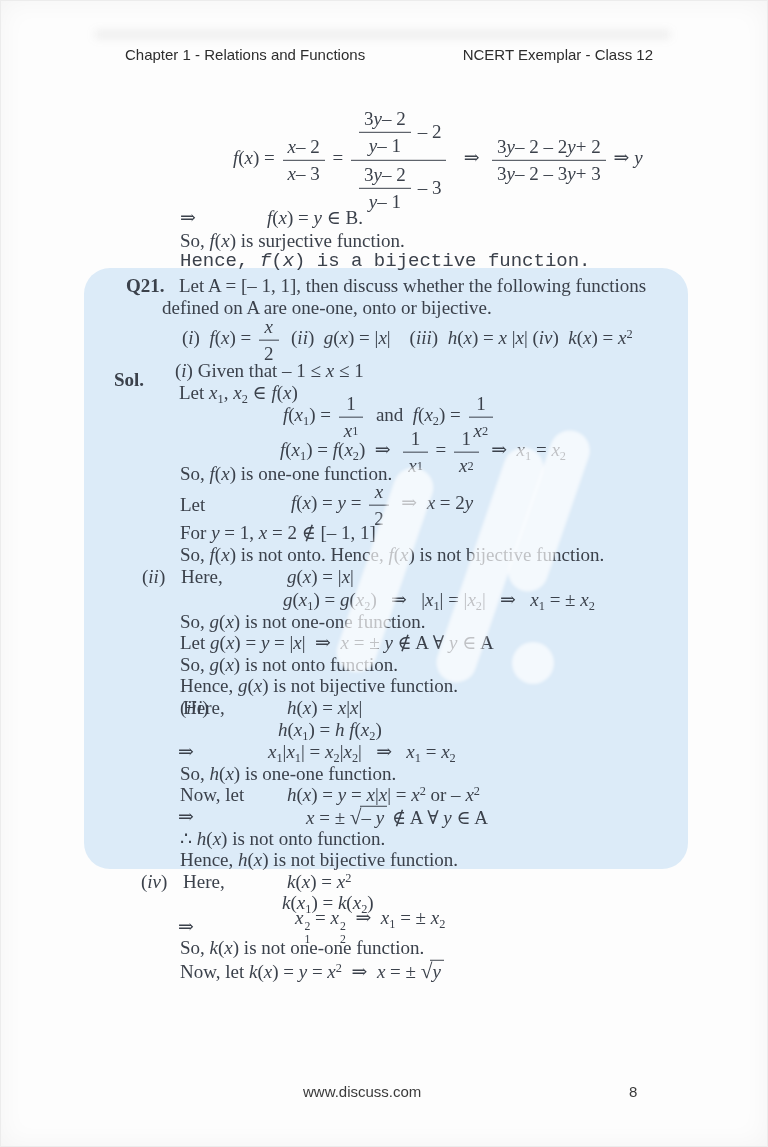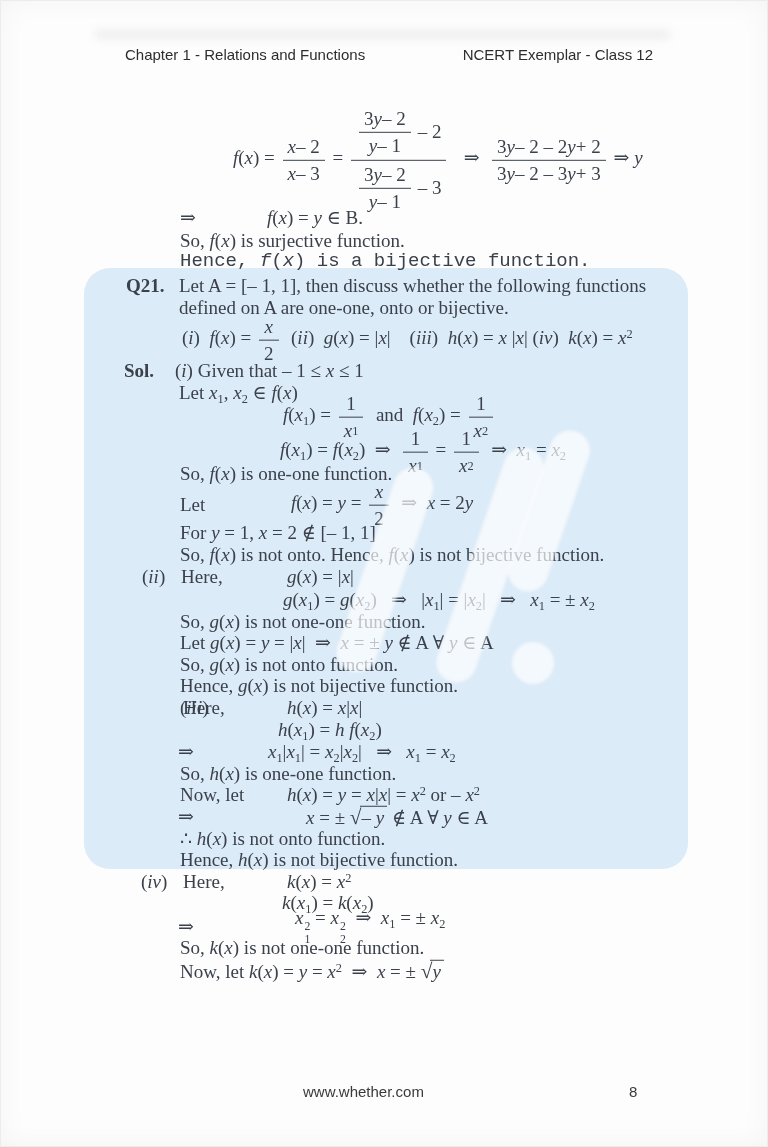--- a/index.html
+++ b/index.html
@@ -96,32 +96,32 @@
         <span class="seg" style="left: 180px;">So, <i>f</i>(<i>x</i>) is surjective function.</span>
       </div>
       <div class="line" style="top: 262px;">
         <span class="seg" style="left: 180px; font-family: Liberation Mono, monospace;">Hence, <i>f</i>(<i>x</i>) is a bijective function.</span>
       </div>
       <div class="line" style="top: 286px;">
         <span class="seg" style="left: 126px;"><b>Q21.</b></span>
         <span class="seg" style="left: 179px;">Let A = [– 1, 1], then discuss whether the following functions</span>
       </div>
       <div class="line" style="top: 308px;">
-        <span class="seg" style="left: 179px;">defined on A are one-one, onto or bijective.</span>
+        <span class="seg" style="left: 162px;">defined on A are one-one, onto or bijective.</span>
       </div>
       <div class="line" style="top: 340px;">
         <span class="seg" style="left: 182px;">(<i>i</i>)&nbsp; <i>f</i>(<i>x</i>) = <span class="fr">
             <span class="n">
               <i>x</i>
             </span>
             <span class="d">2</span>
           </span>&nbsp; (<i>ii</i>)&nbsp; <i>g</i>(<i>x</i>) = |<i>x</i>|&nbsp;&nbsp;&nbsp; (<i>iii</i>)&nbsp; <i>h</i>(<i>x</i>) = <i>x</i> |<i>x</i>| (<i>iv</i>)&nbsp; <i>k</i>(<i>x</i>) = <i>x</i><sup>2</sup></span>
       </div>
       <div class="line" style="top: 371px;">
-        <span class="seg" style="left: 124px;"><b>Sol.</b></span>
+        <span class="seg" style="left: 114px; margin-top: 9px;"><b>Sol.</b></span>
         <span class="seg" style="left: 175px;">(<i>i</i>) Given that – 1 ≤ <i>x</i> ≤ 1</span>
       </div>
       <div class="line" style="top: 393px;">
         <span class="seg" style="left: 179px;">Let <i>x</i><sub>1</sub>, <i>x</i><sub>2</sub> ∈ <i>f</i>(<i>x</i>)</span>
       </div>
       <div class="line" style="top: 417px;">
         <span class="seg" style="left: 283px;"><i>f</i>(<i>x</i><sub>1</sub>) = <span class="fr">
             <span class="n">1</span>
             <span class="d">
               <i>x</i>
@@ -243,16 +243,16 @@
       </div>
     </div>
 
   <div class="wm">
     <div class="s1"></div>
     <div class="s2"></div>
     <div class="s3"></div>
     <div class="dot"></div>
   </div>
 
-  <span class="hf" style="left:303px; top:1083px; color:#3a3a3a;">www.whether.com</span>
+  <span class="hf" style="left:303px; top:1083px; color:#3a3a3a;">www.discuss.com</span>
   <span class="hf" style="left:629px; top:1083px; color:#3a3a3a;">8</span>
 
 </div>
 
 </body></html>

